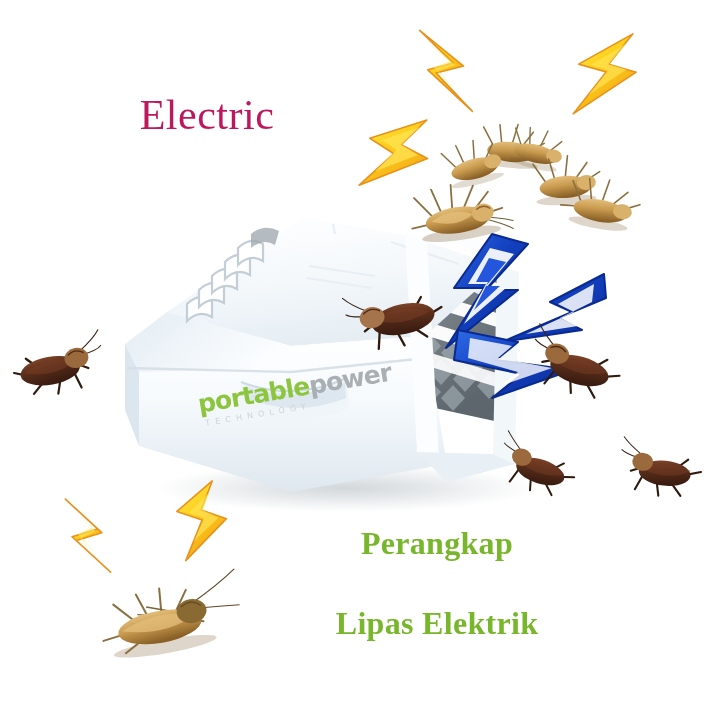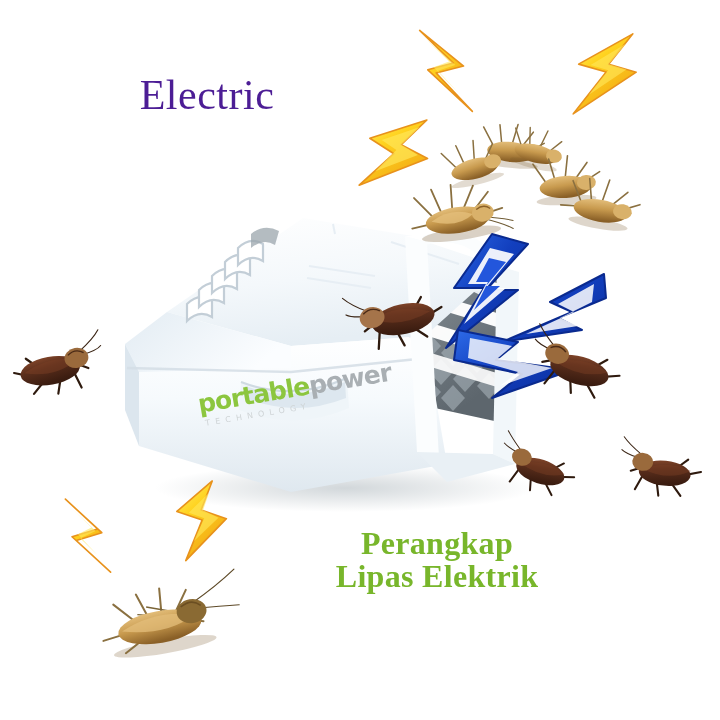--- a/index.html
+++ b/index.html
@@ -40,21 +40,21 @@
   #headline-id {
     left: 272px;
     top: 527px;
     width: 330px;
     color: #78B62B;
     font-size: 32px;
     letter-spacing: 0.3px;
     font-weight: bold;
   }
   #headline-id .line1 { display: block; }
-  #headline-id .line2 { display: block; }
+  #headline-id .line2 { display: block; margin-top: 47px; }
 
   
   #trap {
     position: absolute;
     left: 95px;
     top: 196px;
     width: 475px;
     height: 320px;
   }
   #trap svg { display: block; width: 100%; height: 100%; overflow: visible; }
@@ -521,21 +521,21 @@
         <path d="M26,34 L18,52"></path>
           <path d="M56,28 L68,17"></path>
           <path d="M26,28 L12,34"></path>
       </g>
       <ellipse cx="46" cy="33" rx="26" ry="12.5" fill="url(#liveG)"></ellipse>
       <path d="M24,31 q24,-12 48,-3 q-22,13 -48,3z" fill="#7A3E24" opacity="0.45"></path>
       <ellipse cx="23" cy="24" rx="10.5" ry="9" fill="#9A6A3C"></ellipse>
     </svg>
   </div>
 
-  <div class="headline" id="headline-en" style="color: #4c1d95;">
+  <div class="headline" id="headline-en" style="color: #be185d; margin-top: 20px;">
     <span class="line1">Electric</span>
   </div>
 
   <div class="headline" id="headline-id" style="color: rgb(120, 182, 43);">
     <span class="line1">Perangkap</span>
     <span class="line2">Lipas Elektrik</span>
   </div>
 
 </div>
 

